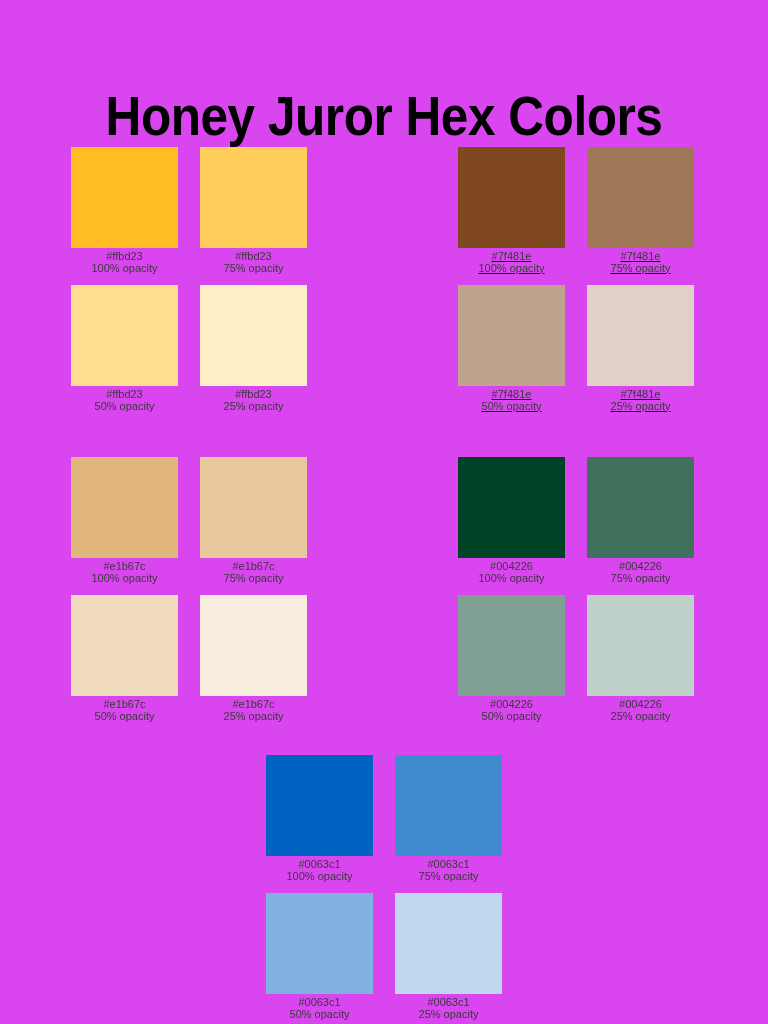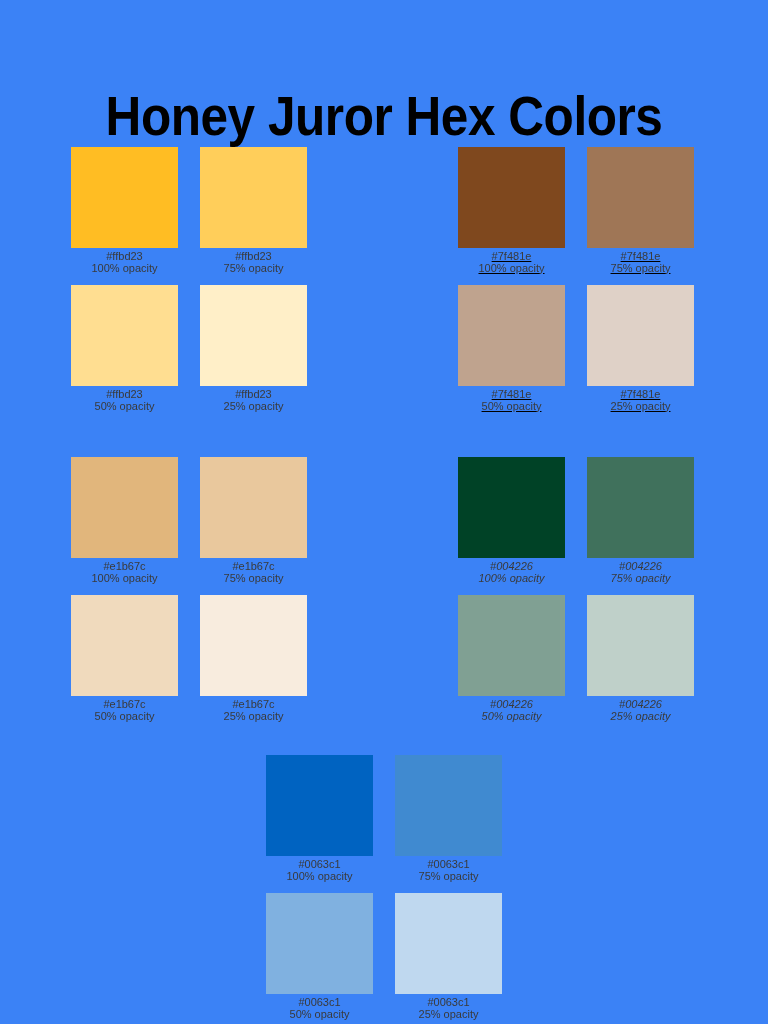--- a/index.html
+++ b/index.html
@@ -76,27 +76,27 @@
     display: block;
   }
   .group-row + .group-row {
     margin-top: 11px;
   }
 
   
   #group-yellow { left: 71px;  top: 147px; }
   #group-brown  { left: 458px; top: 147px; text-decoration: underline; }
   #group-tan    { left: 71px;  top: 457px; }
-  #group-green  { left: 458px; top: 457px; font-style: italic; }
+  #group-green  { left: 458px; top: 457px; }
   #group-blue   { left: 266px; top: 745px; margin-top: 10px; }
 </style>
 </head>
 <body>
 
-<div id="page" style="background-color: #3b82f6;">
+<div id="page" style="background-color: #d946ef;">
 
   <h1 class="page-title" style="color: rgb(0, 0, 0);">Honey Juror Hex Colors</h1>
 
   <div class="palette-group" id="group-yellow">
     <div class="group-row">
       <div class="swatch-cell">
         <span class="swatch-chip" style="background-color: rgb(255, 189, 35);"></span>
         <span class="swatch-label" style="color: rgb(58, 58, 58);">
           <span class="hex-text">#ffbd23</span>
           <span class="opacity-text">100% opacity</span>

